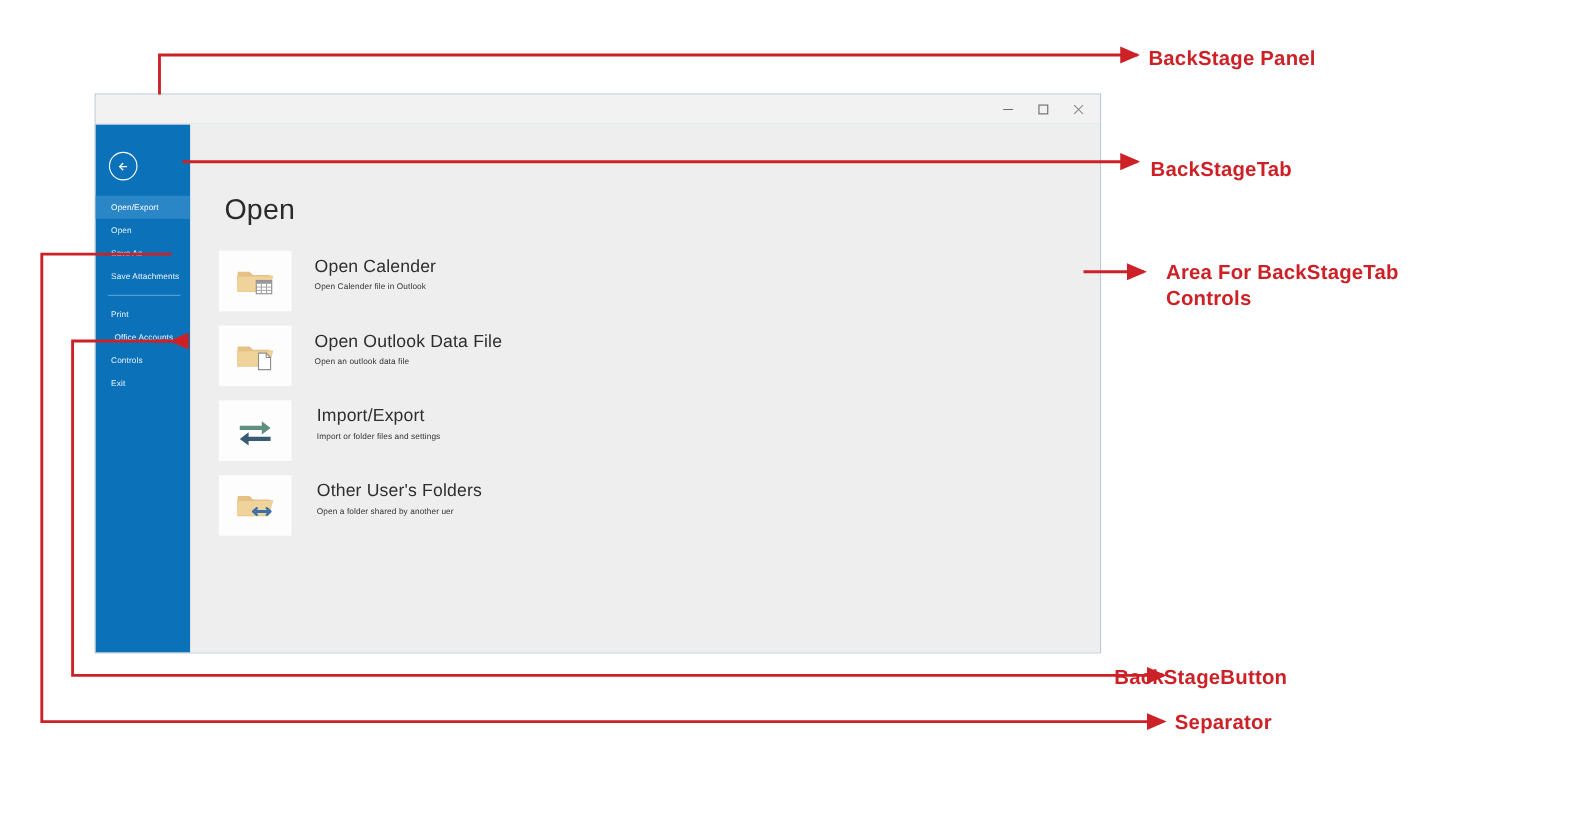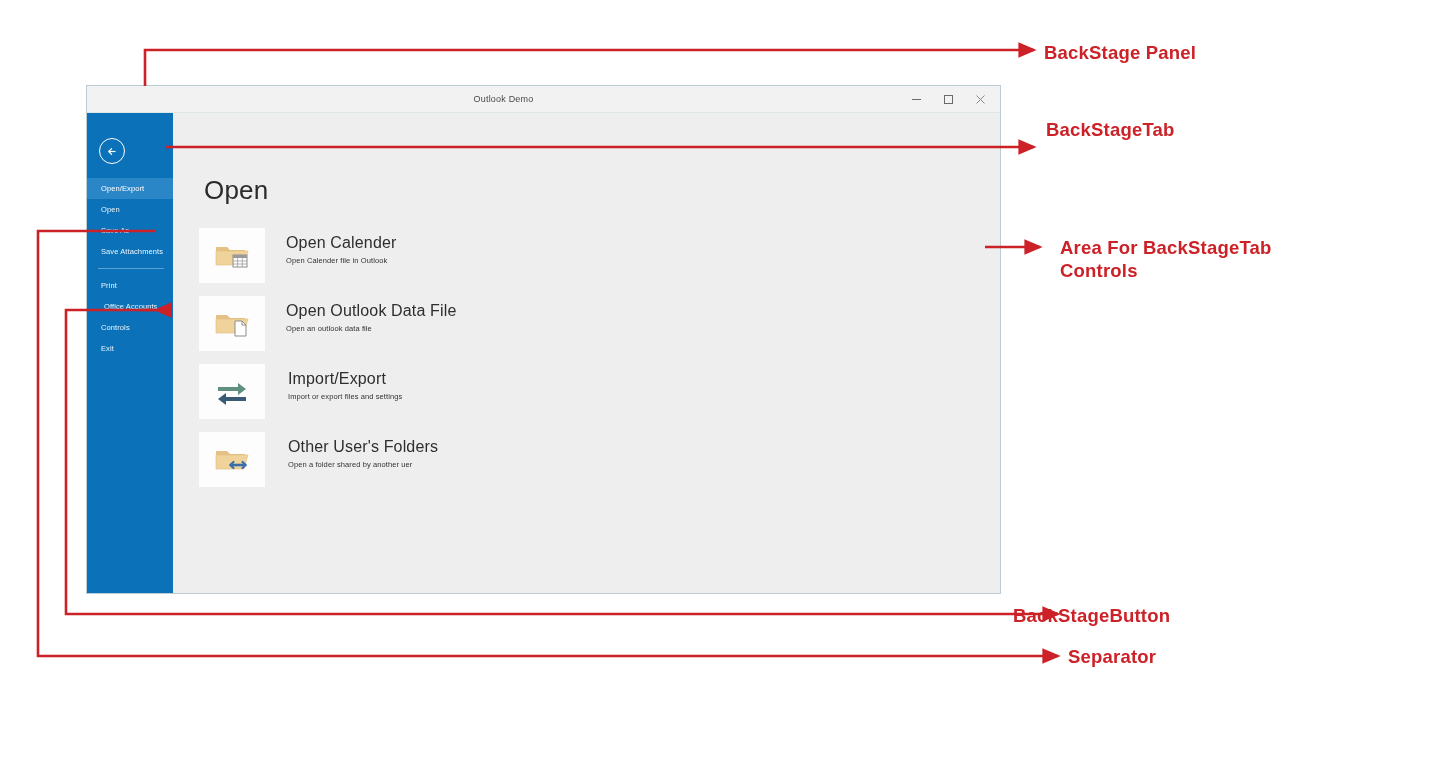--- a/index.html
+++ b/index.html
@@ -213,21 +213,20 @@
   }
 </style>
 </head>
 <body>
 
 <div id="stage">
 
   <div id="app-window">
 
     <div id="title-bar">
-      <div id="title-bar-text">Outlook Demo</div>
       <div class="win-buttons">
         <div class="win-btn">
           <svg width="11" height="11" viewBox="0 0 11 11">
               <line x1="1" y1="5.5" x2="10" y2="5.5" stroke="#6a6a6a" stroke-width="1"></line>
             </svg>
         </div>
         <div class="win-btn">
           <svg width="11" height="11" viewBox="0 0 11 11">
               <rect x="1.5" y="1.5" width="8" height="8" fill="none" stroke="#6a6a6a" stroke-width="1"></rect>
             </svg>
@@ -311,21 +310,21 @@
 
           <div class="open-row">
             <div class="open-tile">
               <svg width="34" height="30" viewBox="0 0 34 30">
                 <path d="M3 10 h20 v-4 l8 6 -8 6 v-4 H3 Z" fill="#5f8f7f"></path>
                 <path d="M31 20 h-20 v-4 l-8 6 8 6 v-4 h20 Z" fill="#3a5b74"></path>
               </svg>
             </div>
             <div class="open-text tight">
               <div class="open-title">Import/Export</div>
-              <div class="open-sub">Import or export files and settings</div>
+              <div class="open-sub">Import or folder files and settings</div>
             </div>
           </div>
 
           <div class="open-row">
             <div class="open-tile">
               <svg width="38" height="32" viewBox="0 0 38 32">
                 <path d="M3 7 h11 l3 3 h15 v4 H3 Z" fill="#e6c185"></path>
                 <path d="M3 11 h32 l-4 14 H3 Z" fill="#efd39b"></path>
                 <path d="M3 11 h32 l-4 14 H3 Z" fill="none" stroke="#e0bd7e" stroke-width=".6"></path>
                 <path d="M19 21 h12" stroke="#3a6ea8" stroke-width="2.6" fill="none"></path>
@@ -360,19 +359,19 @@
 
     <path d="M985,247 L1040,247" stroke="#cc2127" stroke-width="2.6" fill="none" marker-end="url(#arrowhead)"></path>
 
     <path d="M156,310 L66,310 L66,614 L1058,614" stroke="#cc2127" stroke-width="2.6" fill="none" marker-end="url(#arrowhead)"></path>
     <path d="M156,310 L140,310" stroke="#cc2127" stroke-width="2.6" fill="none" marker-start="url(#arrowhead-l)"></path>
 
     <path d="M156,231 L38,231 L38,656 L1058,656" stroke="#cc2127" stroke-width="2.6" fill="none" marker-end="url(#arrowhead)"></path>
   </svg>
 
   <div class="anno-label" style="left:1044px; top:41px;">BackStage Panel</div>
-  <div class="anno-label" style="left:1046px; top:118px;">BackStageTab</div>
+  <div class="anno-label" style="left:1046px; top:142px;">BackStageTab</div>
   <div class="anno-label" style="left:1060px; top:236px;">Area For BackStageTab
 Controls</div>
   <div class="anno-label" style="left:1013px; top:604px;">BackStageButton</div>
   <div class="anno-label" style="left:1068px; top:645px;">Separator</div>
 
 </div>
 
 </body></html>

